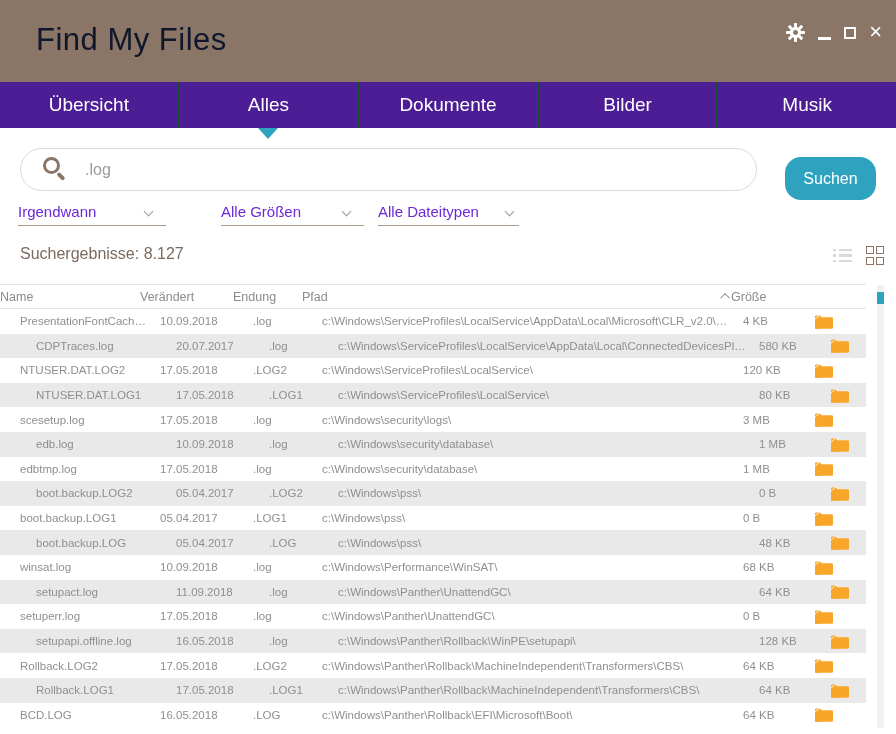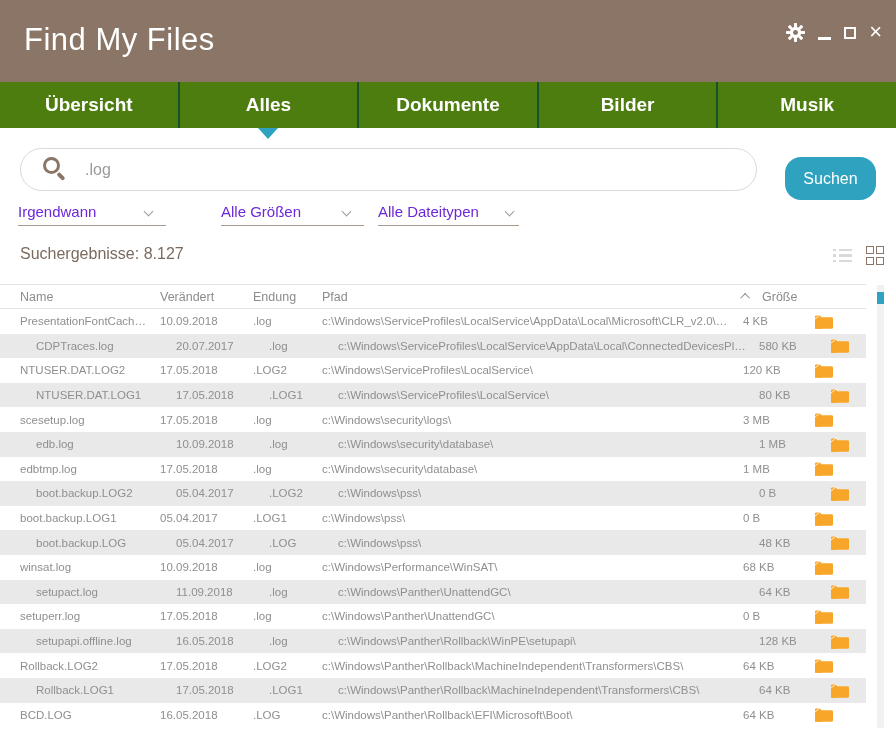--- a/index.html
+++ b/index.html
@@ -2,31 +2,31 @@
 <html><head>
 <meta charset="utf-8">
 <style>
   * { margin: 0; padding: 0; box-sizing: border-box; }
   html, body { width: 896px; height: 734px; overflow: hidden; }
   body { font-family: "Liberation Sans", "DejaVu Sans", sans-serif; background: #fff; }
   .window { position: relative; width: 896px; height: 734px; background: #fff; overflow: hidden; }
 
   
   .titlebar { position: absolute; left: 0; top: 0; width: 896px; height: 82px; background: #8A7567; }
-  .titlebar .app-title { position: absolute; left: 24px; top: 22px; color: #ffffff; font-size: 31px; font-weight: 300; letter-spacing: 0.5px; }
+  .titlebar .app-title { position: absolute; left: 36px; top: 22px; color: #0f172a; font-size: 31px; font-weight: 300; letter-spacing: 0.5px; }
   .win-controls { position: absolute; right: 14px; top: 20px; display: flex; align-items: center; gap: 13px; height: 24px; }
   .wc { cursor: pointer; display: flex; align-items: center; justify-content: center; }
   .gear-svg { display: block; }
   .min-bar { width: 13px; height: 3px; background: #fff; margin-top: 12px; }
   .max-box { width: 12px; height: 12px; border: 2px solid #fff; margin-top: 2px; }
   .close-x { color: #fff; font-size: 22px; font-weight: 400; line-height: 20px; margin-top: 0px; }
 
   
   .tabbar { position: absolute; left: 0; top: 82px; width: 896px; height: 46px; display: flex; background: #2EA2BF; }
-  .tab { flex: 1 1 0; position: relative; display: flex; align-items: center; justify-content: center; background: #4d7c0f; color: #fff; font-size: 19px; font-weight: 700; cursor: pointer; }
+  .tab { flex: 1 1 0; position: relative; display: flex; align-items: center; justify-content: center; background: #4c1d95; color: #fff; font-size: 19px; font-weight: 400; cursor: pointer; }
   .tab + .tab { border-left: 2px solid #14532d; }
   .tab.active::after { content: ""; position: absolute; top: 100%; left: 50%; transform: translateX(-50%); border-left: 10px solid transparent; border-right: 10px solid transparent; border-top: 11px solid #2EA2BF; }
 
   
   .search-box { position: absolute; left: 20px; top: 148px; width: 737px; height: 43px; border: 1px solid #DADADA; border-radius: 22px; background: #fff; display: flex; align-items: center; }
   .magnifier { position: relative; width: 26px; height: 26px; margin-left: 22px; flex: 0 0 auto; }
   .magnifier .lens { position: absolute; left: 0; top: 0; width: 17px; height: 17px; border: 3px solid #8A7567; border-radius: 50%; }
   .magnifier .handle { position: absolute; left: 16px; top: 15px; width: 3.5px; height: 9px; background: #8A7567; border-radius: 2px; transform: rotate(-45deg); }
   .search-input { border: none; outline: none; flex: 1; margin-left: 16px; margin-right: 16px; font-size: 16px; color: #9B9B9B; font-family: inherit; background: transparent; }
   .search-btn { position: absolute; right: 20px; top: 157px; width: 91px; height: 43px; border: none; border-radius: 16px; background: #2EA2BF; color: #fff; font-size: 16px; font-weight: 300; font-family: inherit; cursor: pointer; }
@@ -47,23 +47,23 @@
   .results-line { position: absolute; left: 20px; top: 245px; color: #7B6A5E; font-size: 16px; }
   .view-toggles { position: absolute; right: 12px; top: 246px; display: flex; align-items: center; gap: 14px; }
   .list-icon { display: flex; flex-direction: column; gap: 3px; cursor: pointer; }
   .list-line { display: flex; align-items: center; gap: 3px; }
   .list-dot { width: 2.5px; height: 2.5px; background: #D9D9D9; }
   .list-bar { width: 13px; height: 2.5px; background: #D9D9D9; }
   .grid-icon { display: grid; grid-template-columns: 8px 8px; grid-template-rows: 8px 8px; gap: 2.5px; cursor: pointer; }
   .grid-sq { width: 8px; height: 8px; border: 1.6px solid #8A7567; }
 
   
-  .thead { position: absolute; left: 0; top: 284px; width: 866px; height: 25px; border-top: 1px solid #E4E4E4; border-bottom: 1px solid #E4E4E4; display: grid; grid-template-columns: 140px 93px 69px 421px 72px 40px; padding-left: 20px; align-items: center; color: #8C8C8C; font-size: 12.5px; }
+  .thead { position: absolute; left: 0; top: 284px; width: 866px; height: 25px; border-top: 1px solid #E4E4E4; border-bottom: 1px solid #E4E4E4; display: grid; grid-template-columns: 140px 93px 69px 421px 72px 40px; align-items: center; color: #8C8C8C; font-size: 12.5px; }
   .th { cursor: pointer; white-space: nowrap; }
-  .th-size { display: flex; align-items: center; gap: 12px; }
+  .th-size { display: flex; align-items: center; gap: 1px; }
   .chev-up { width: 7px; height: 7px; border-left: 1.5px solid #8C8C8C; border-top: 1.5px solid #8C8C8C; transform: rotate(45deg) translateY(2px); }
   .tbody { position: absolute; left: 0; top: 309px; width: 866px; }
   .row { display: grid; grid-template-columns: 140px 93px 69px 421px 72px 40px; padding-left: 20px; align-items: center; height: 24.6px; background: #fff; color: #8F8F8F; font-size: 11.5px; cursor: default; }
   .row.alt { background: #E9E9E9; padding-left: 36px; }
   .cell { white-space: nowrap; overflow: hidden; text-overflow: ellipsis; padding-right: 8px; }
   .folder-cell { display: flex; align-items: center; justify-content: flex-start; }
   .folder-svg { display: block; cursor: pointer; }
 
   
   .scroll-track { position: absolute; left: 877px; top: 285px; width: 7px; height: 443px; background: #F1F1F1; cursor: pointer; }

